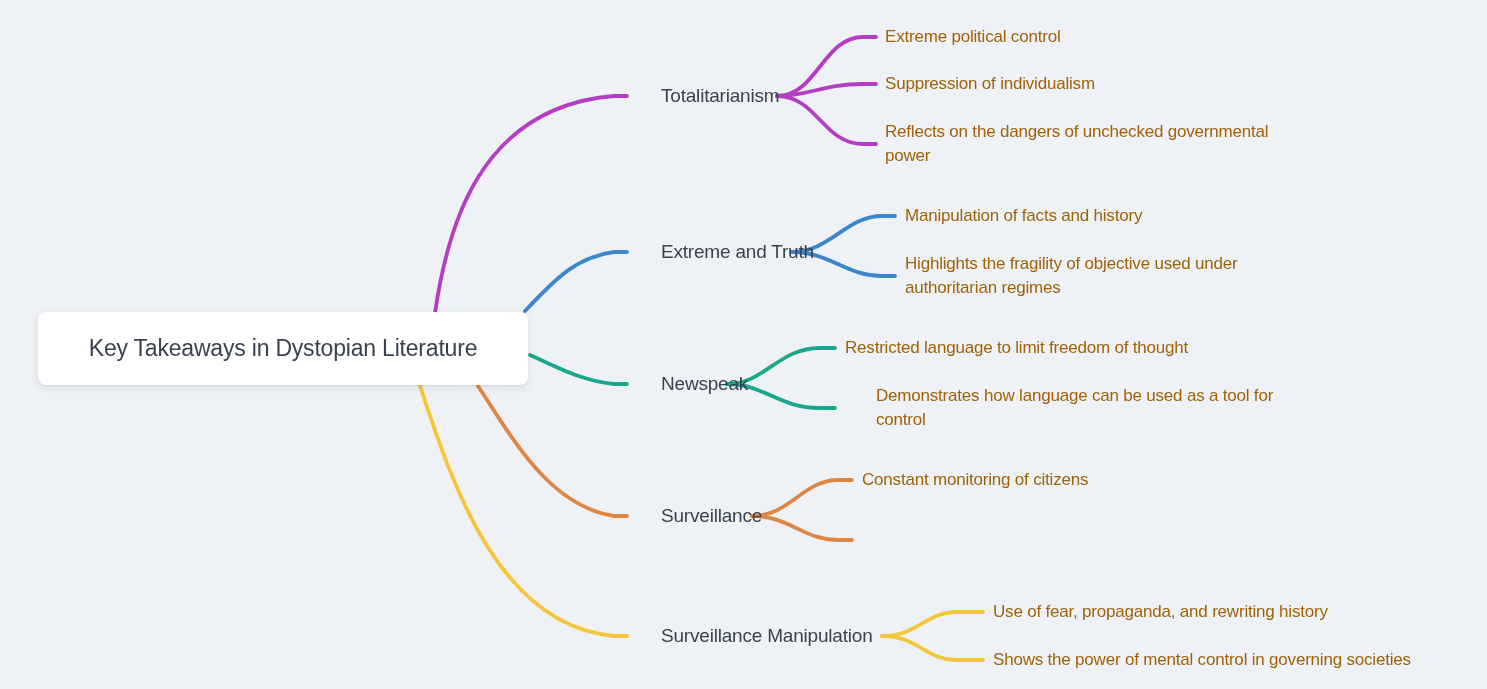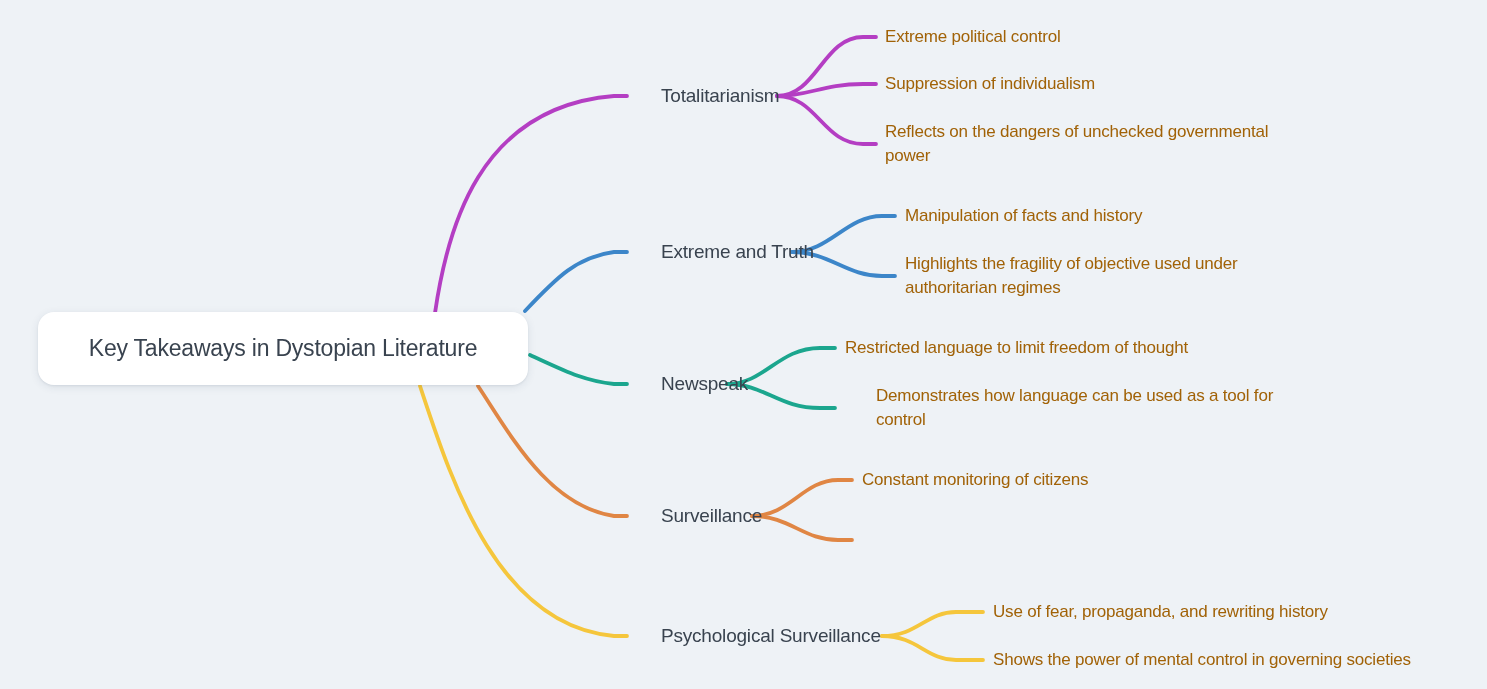--- a/index.html
+++ b/index.html
@@ -22,21 +22,21 @@
   .connectors path {
     fill: none;
     stroke-width: 3.8;
     stroke-linecap: round;
   }
   .root-node {
     position: absolute;
     left: 38px; top: 312px;
     width: 490px; height: 73px;
     background: #ffffff;
-    border-radius: 16px;
+    border-radius: 8px;
     box-shadow: 0 2px 8px rgba(40,60,90,0.10), 0 1px 2px rgba(40,60,90,0.08);
     display: flex;
     align-items: center;
     justify-content: center;
   }
   .root-title {
     font-size: 23px;
     font-weight: 500;
     color: #39434f;
     letter-spacing: -0.2px;
@@ -92,21 +92,21 @@
   </svg>
 
   <div class="root-node">
     <span class="root-title">Key Takeaways in Dystopian Literature</span>
   </div>
 
   <div class="branch-label" style="top:83px">Totalitarianism</div>
   <div class="branch-label" style="top:239px">Extreme and Truth</div>
   <div class="branch-label" style="top:371px">Newspeak</div>
   <div class="branch-label" style="top:503px">Surveillance</div>
-  <div class="branch-label" style="top:623px">Psychological Surveillance</div>
+  <div class="branch-label" style="top:623px">Surveillance Manipulation</div>
 
   <div class="leaf-label nowrap" style="left:885px; top:25px">Extreme political control</div>
   <div class="leaf-label" style="left:885px; top:120px; width:410px">Reflects on the dangers of unchecked governmental power</div>
   <div class="leaf-label nowrap" style="left:885px; top:72px">Suppression of individualism</div>
 
   <div class="leaf-label nowrap" style="left:905px; top:204px">Manipulation of facts and history</div>
   <div class="leaf-label" style="left:905px; top:252px; width:395px">Highlights the fragility of objective used under authoritarian regimes</div>
 
   <div class="leaf-label nowrap" style="left:845px; top:336px">Restricted language to limit freedom of thought</div>
   <div class="leaf-label" style="left:876px; top:384px; width:420px">Demonstrates how language can be used as a tool for control</div>

